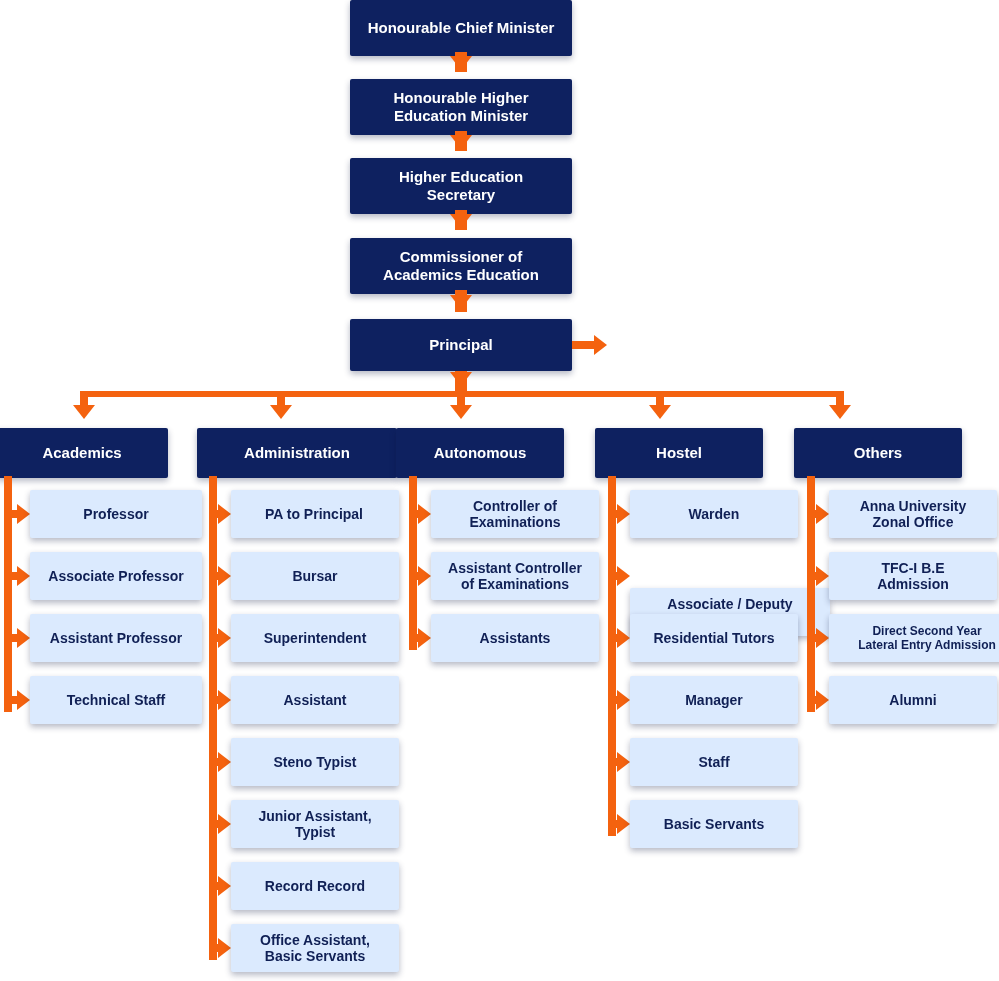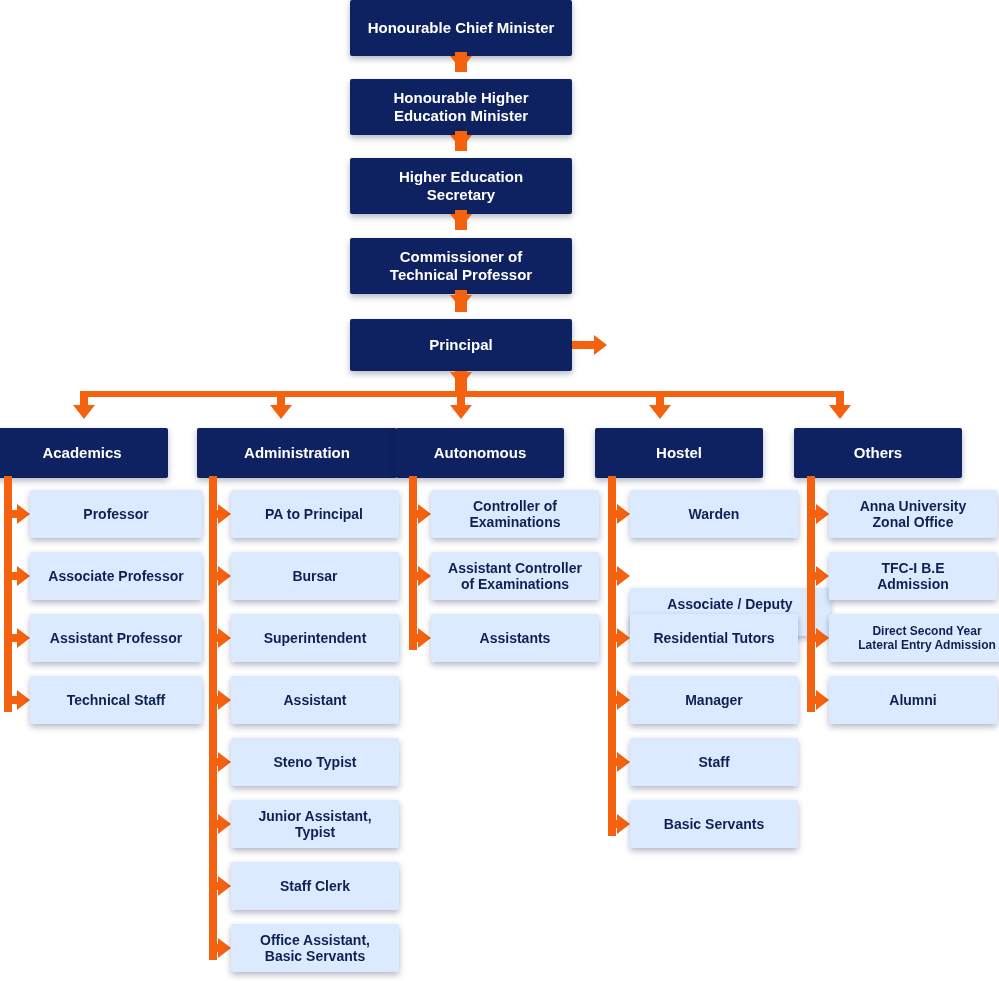--- a/index.html
+++ b/index.html
@@ -95,21 +95,21 @@
 
   <div class="node dark top" style="top:158px;">
     <span class="txt">Higher Education
 Secretary</span>
   </div>
   <div class="vline" style="left:455px;top:210px;width:12px;height:20px;"></div>
   <div class="arrow-down" style="left:450px;top:214px;"></div>
 
   <div class="node dark top" style="top:238px;">
     <span class="txt">Commissioner of
-Technical Professor</span>
+Academics Education</span>
   </div>
   <div class="vline" style="left:455px;top:290px;width:12px;height:22px;"></div>
   <div class="arrow-down" style="left:450px;top:295px;"></div>
 
   <div class="node dark principal" style="top:319px;">
     <span class="txt">Principal</span>
   </div>
 
   <div class="hstub" style="left:572px;top:341px;width:26px;"></div>
   <div class="arrow-right" style="left:594px;top:335px;"></div>
@@ -191,21 +191,21 @@
       </div>
       <div class="hstub" style="left: 215px; top: 820px; width: 6px;"></div>
       <div class="arrow-right" style="left: 218px; top: 814px;"></div>
       <div class="node light child" style="left: 231px; top: 800px; width: 168px;">
         <span class="txt">Junior Assistant,
 Typist</span>
       </div>
       <div class="hstub" style="left: 215px; top: 882px; width: 6px;"></div>
       <div class="arrow-right" style="left: 218px; top: 876px;"></div>
       <div class="node light child" style="left: 231px; top: 862px; width: 168px;">
-        <span class="txt">Staff Clerk</span>
+        <span class="txt">Record Record</span>
       </div>
       <div class="hstub" style="left: 215px; top: 944px; width: 6px;"></div>
       <div class="arrow-right" style="left: 218px; top: 938px;"></div>
       <div class="node light child" style="left: 231px; top: 924px; width: 168px;">
         <span class="txt">Office Assistant,
 Basic Servants</span>
       </div>
       <div class="node dark cat" style="left: 396px; width: 168px;">
         <span class="txt">Autonomous</span>
       </div>

